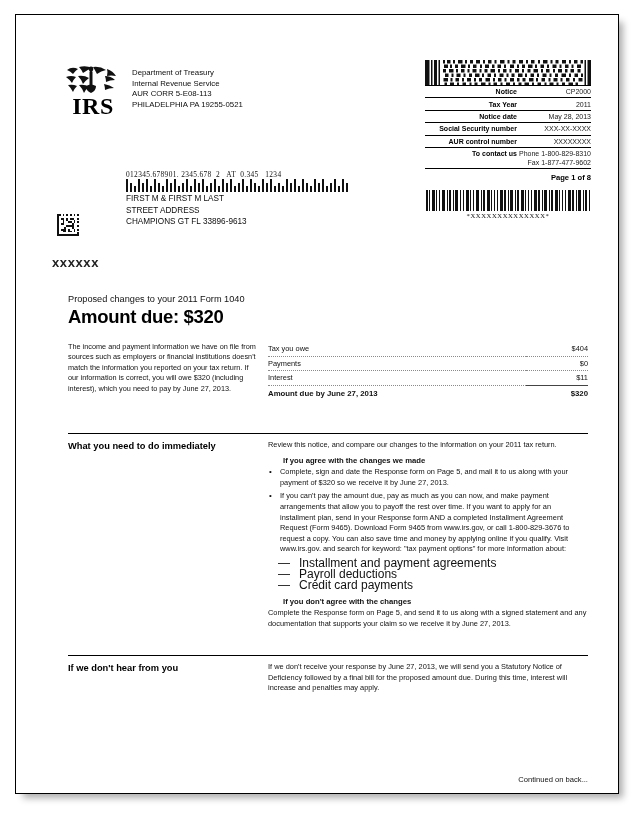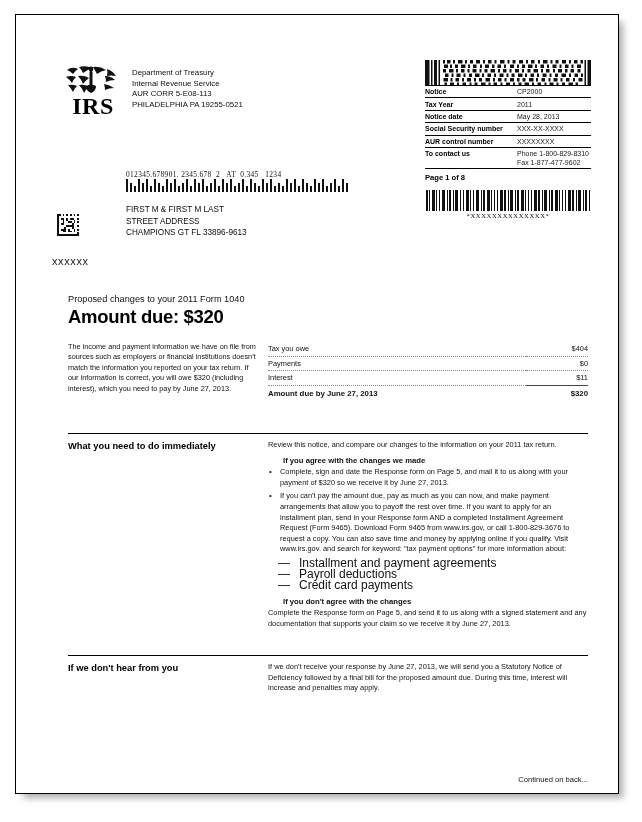--- a/index.html
+++ b/index.html
@@ -64,20 +64,21 @@
     color: #0c0c0c;
     padding-top: 3px;
   }
 
   
   .notice-box {
     position: absolute;
     left: 409px;
     top: 45px;
     width: 166px;
+    text-align: right;
   }
   .barcode-2d {
     width: 166px;
     height: 25px;
     display: block;
   }
   table.notice-table {
     border-collapse: collapse;
     width: 166px;
     table-layout: fixed;
@@ -119,32 +120,33 @@
   }
   .mail-digits {
     font-family: "Liberation Serif", serif;
     font-size: 7.4px;
     letter-spacing: 0.35px;
     color: #111;
     white-space: pre;
   }
   .postnet { display:block; margin-top: 0px; }
   .addressee {
-    margin-top: 12px;
+    margin-top: 1px;
     font-size: 8.2px;
     line-height: 11.6px;
     color: #0c0c0c;
   }
   .stub-x {
     position: absolute;
     left: 36px;
     top: 240px;
-    font-size: 11px;
+    font-size: 13px;
     letter-spacing: 0.6px;
     color: #222;
+    font-weight: bold;
   }
 
   
   .barcode-1d-wrap {
     position: absolute;
     left: 409px;
     top: 175px;
     width: 166px;
     text-align: center;
   }

